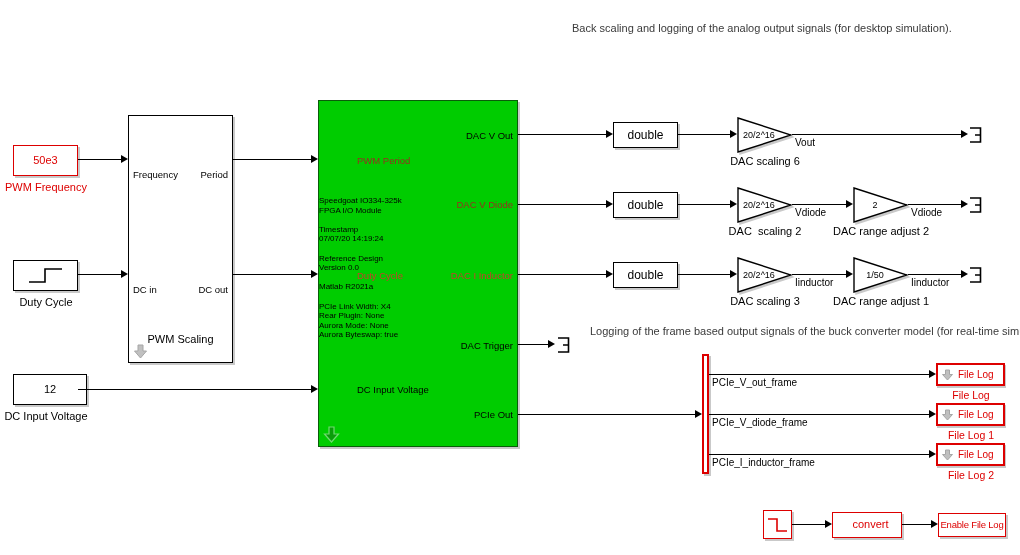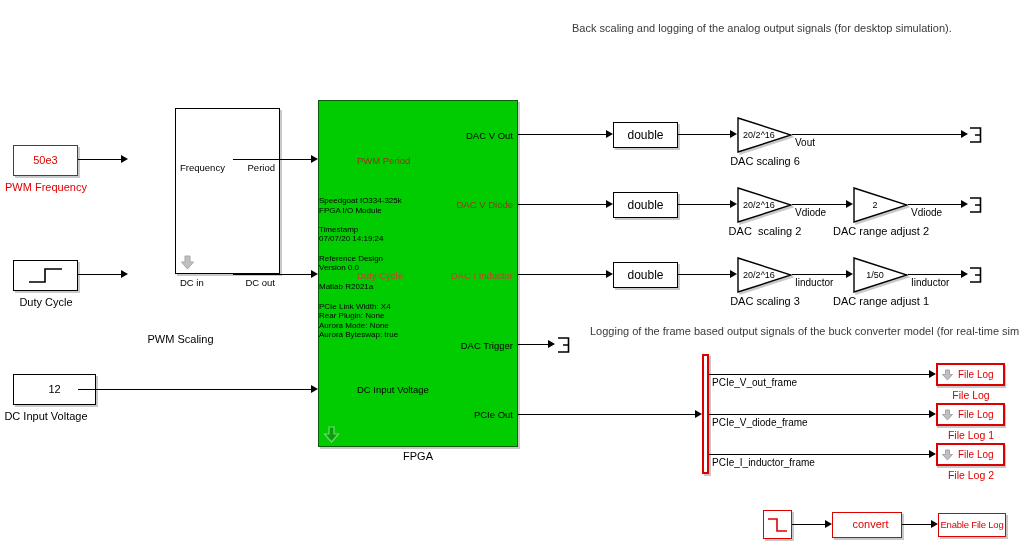--- a/index.html
+++ b/index.html
@@ -61,26 +61,26 @@
 
   <div class="blk" style="left:13px;top:260px;width:65px;height:31px;">
     <svg width="63" height="29">
       <polyline class="stepline" points="15,21 31,21 31,8 48,8"></polyline>
     </svg>
   </div>
   <div class="lbl" style="left:-4px;top:296px;width:100px;">Duty Cycle</div>
   <div class="wire" style="left:78px;top:274px;width:43px;"></div>
   <div class="ah" style="left:121px;top:270px;"></div>
 
-  <div class="blk" style="left:13px;top:374px;width:83px;height:31px;line-height:29px;font-size:11px;">12</div>
+  <div class="blk" style="left:13px;top:374px;width:74px;height:31px;line-height:29px;font-size:11px;">12</div>
   <div class="lbl" style="left:-4px;top:410px;width:100px;">DC Input Voltage</div>
   <div class="wire" style="left:78px;top:389px;width:233px;"></div>
   <div class="ah" style="left:311px;top:385px;"></div>
 
-  <div class="blk" style="left:128px;top:108px;width:105px;height:166px;margin-left:47px;">
+  <div class="blk" style="left:128px;top:115px;width:105px;height:248px;">
     <div class="subsys-port" style="left:4px;top:53px;">Frequency</div>
     <div class="subsys-port" style="right:4px;top:53px;">Period</div>
     <div class="subsys-port" style="left:4px;top:168px;">DC in</div>
     <div class="subsys-port" style="right:4px;top:168px;">DC out</div>
     <svg style="position:absolute;left:4px;bottom:3px;" width="15" height="15">
       <polygon class="gray-arrow" points="5,1 10,1 10,7 13.5,7 7.5,14 1.5,7 5,7"></polygon>
     </svg>
   </div>
   <div class="lbl" style="left:128px;top:333px;width:105px;">PWM Scaling</div>
   <div class="wire" style="left:233px;top:159px;width:78px;"></div>
@@ -109,21 +109,20 @@
 Matlab R2021a
 
 PCIe Link Width: X4
 Rear Plugin: None
 Aurora Mode: None
 Aurora Byteswap: true</div>
     <svg style="position:absolute;left:4px;bottom:3px;" width="17" height="17">
       <polygon class="green-arrow" points="6,1 11,1 11,8 15.5,8 8.5,16 1.5,8 6,8"></polygon>
     </svg>
   </div>
-  <div class="lbl" style="left:318px;top:450px;width:200px;">FPGA</div>
 
   <div class="wire" style="left:518px;top:134px;width:88px;"></div>
   <div class="ah" style="left:606px;top:130px;"></div>
   <div class="blk dtc" style="left:613px;top:122px;width:65px;height:26px;">double</div>
   <div class="wire" style="left:678px;top:134px;width:52px;"></div>
   <div class="ah" style="left:730px;top:130px;"></div>
   <div class="gain" style="left:737px;top:117px;">
     <svg width="56" height="36">
         <polygon points="1,1 54,18 1,35"></polygon>
       </svg>

